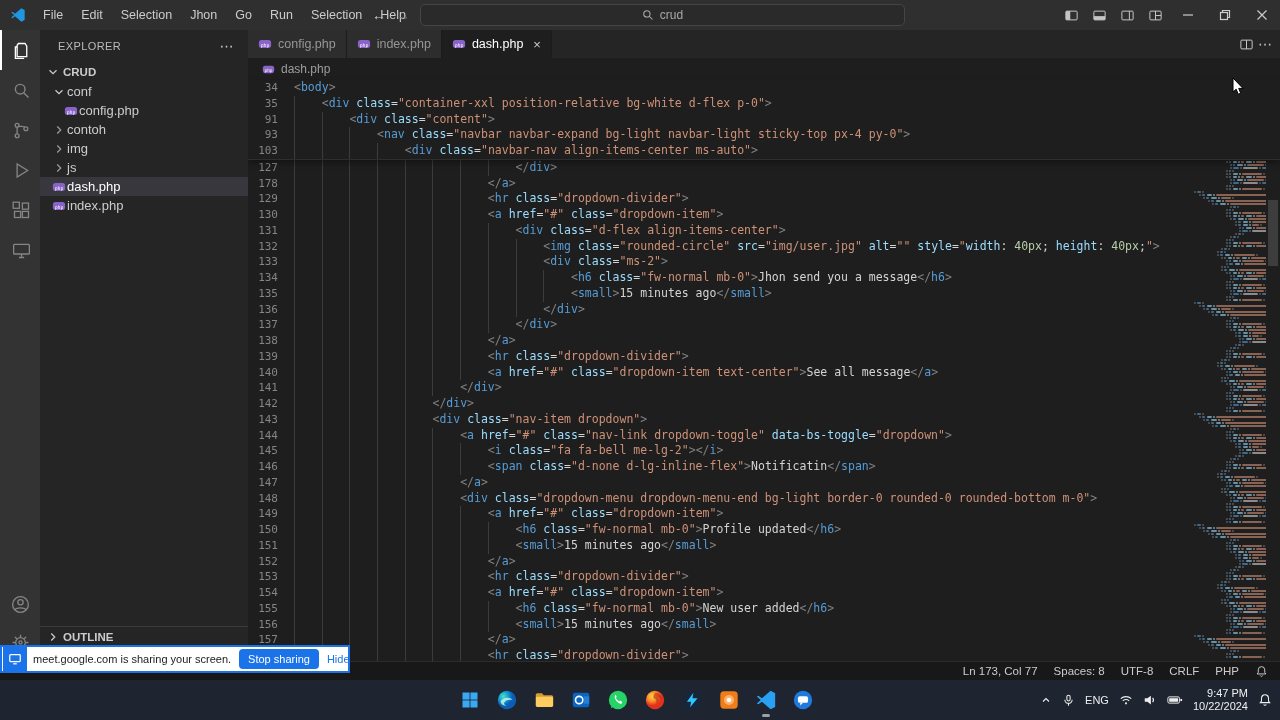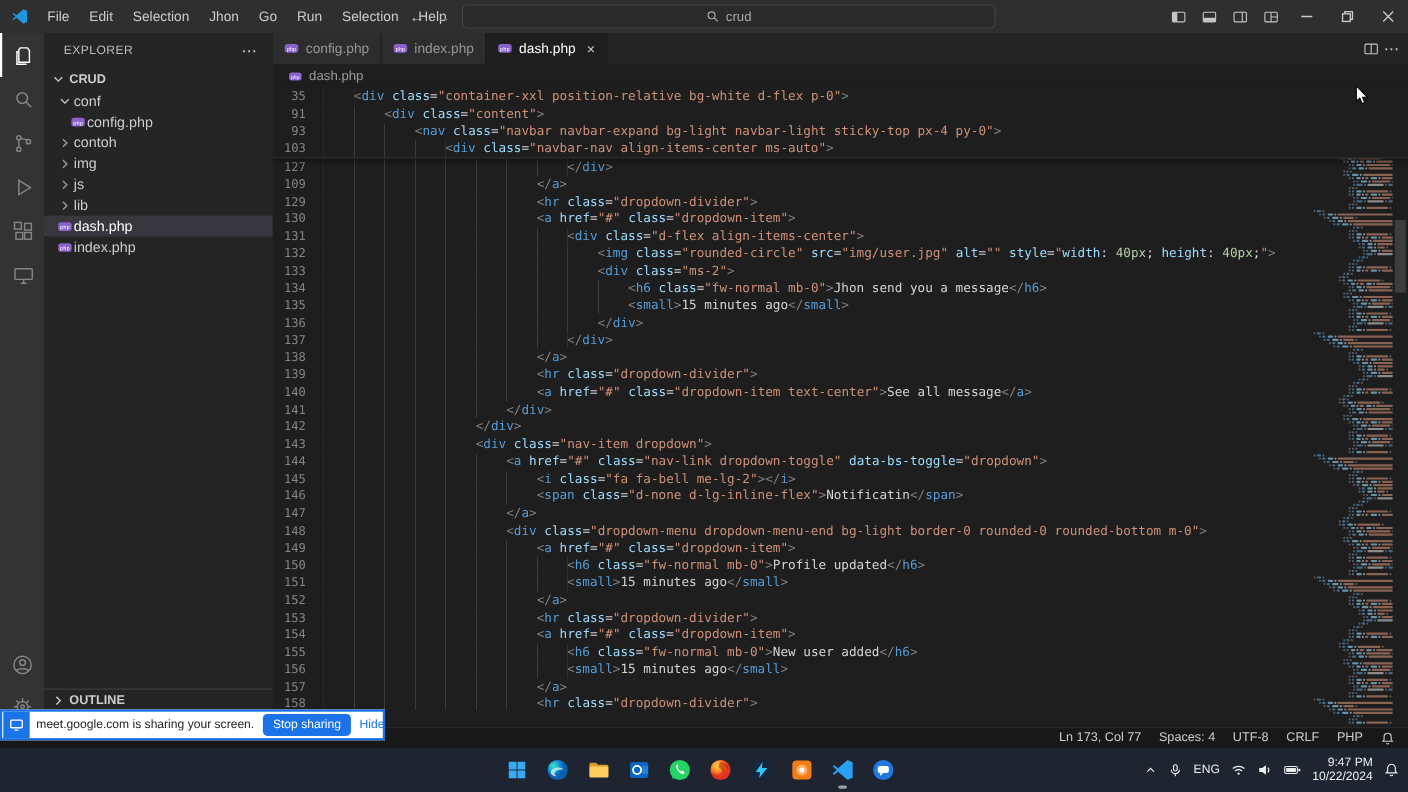--- a/index.html
+++ b/index.html
@@ -279,28 +279,20 @@
         <span class="tree-label">img</span>
       </div>
       <div class="tree-item" style="padding-left: 10px;">
         <span class="tree-slot">
           <svg width="14" height="14" viewBox="0 0 16 16" fill="none" stroke="#9d9d9d" stroke-width="1.4">
             <path d="M6 4l4 4-4 4"></path>
           </svg>
         </span>
         <span class="tree-label">js</span>
       </div>
-      <div class="tree-item" style="padding-left: 10px;">
-        <span class="tree-slot">
-          <svg width="14" height="14" viewBox="0 0 16 16" fill="none" stroke="#9d9d9d" stroke-width="1.4">
-            <path d="M6 4l4 4-4 4"></path>
-          </svg>
-        </span>
-        <span class="tree-label">lib</span>
-      </div>
       <div class="tree-item selected" style="padding-left: 10px;">
         <span class="tree-slot">
           <svg width="14" height="14" viewBox="0 0 16 16">
             <rect x="1" y="3.5" width="14" height="9" rx="3" fill="#8a63c9"></rect>
             <text x="8" y="11" font-size="5.5" fill="#ffffff" text-anchor="middle" font-family="DejaVu Sans Mono, monospace">php</text>
           </svg>
         </span>
         <span class="tree-label">dash.php</span>
       </div>
       <div class="tree-item" style="padding-left: 10px;">
@@ -366,28 +358,29 @@
   <div class="breadcrumb">
     <span>
       <svg width="13" height="13" viewBox="0 0 16 16">
           <rect x="1" y="3.5" width="14" height="9" rx="3" fill="#8a63c9"></rect>
           <text x="8" y="11" font-size="5.5" fill="#ffffff" text-anchor="middle" font-family="DejaVu Sans Mono, monospace">php</text>
         </svg>
     </span>
     <span>dash.php</span>
   </div>
   <div class="sticky" id="sticky">
+      <div class="code-line"><span class="ln">34</span><span class="lc" style="padding-left: 0ch;"><span style="color: rgb(128, 128, 128);">&lt;</span><span style="color: rgb(86, 156, 214);">body</span><span style="color: rgb(128, 128, 128);">&gt;</span></span></div>
       <div class="code-line"><span class="ln">35</span><span class="lc" style="padding-left: 4ch;"><span class="guides" style="width: 4ch;"></span><span style="color: rgb(128, 128, 128);">&lt;</span><span style="color: rgb(86, 156, 214);">div</span><span style="color: rgb(212, 212, 212);"> </span><span style="color: rgb(156, 220, 254);">class</span><span style="color: rgb(212, 212, 212);">=</span><span style="color: rgb(206, 145, 120);">"container-xxl position-relative bg-white d-flex p-0"</span><span style="color: rgb(128, 128, 128);">&gt;</span></span></div>
       <div class="code-line"><span class="ln">91</span><span class="lc" style="padding-left: 8ch;"><span class="guides" style="width: 8ch;"></span><span style="color: rgb(128, 128, 128);">&lt;</span><span style="color: rgb(86, 156, 214);">div</span><span style="color: rgb(212, 212, 212);"> </span><span style="color: rgb(156, 220, 254);">class</span><span style="color: rgb(212, 212, 212);">=</span><span style="color: rgb(206, 145, 120);">"content"</span><span style="color: rgb(128, 128, 128);">&gt;</span></span></div>
       <div class="code-line"><span class="ln">93</span><span class="lc" style="padding-left: 12ch;"><span class="guides" style="width: 12ch;"></span><span style="color: rgb(128, 128, 128);">&lt;</span><span style="color: rgb(86, 156, 214);">nav</span><span style="color: rgb(212, 212, 212);"> </span><span style="color: rgb(156, 220, 254);">class</span><span style="color: rgb(212, 212, 212);">=</span><span style="color: rgb(206, 145, 120);">"navbar navbar-expand bg-light navbar-light sticky-top px-4 py-0"</span><span style="color: rgb(128, 128, 128);">&gt;</span></span></div>
       <div class="code-line"><span class="ln">103</span><span class="lc" style="padding-left: 16ch;"><span class="guides" style="width: 16ch;"></span><span style="color: rgb(128, 128, 128);">&lt;</span><span style="color: rgb(86, 156, 214);">div</span><span style="color: rgb(212, 212, 212);"> </span><span style="color: rgb(156, 220, 254);">class</span><span style="color: rgb(212, 212, 212);">=</span><span style="color: rgb(206, 145, 120);">"navbar-nav align-items-center ms-auto"</span><span style="color: rgb(128, 128, 128);">&gt;</span></span></div>
     </div>
   <div class="code-area" id="code-area">
       <div class="code-line"><span class="ln">127</span><span class="lc" style="padding-left: 32ch;"><span class="guides" style="width: 32ch;"></span><span style="color: rgb(128, 128, 128);">&lt;/</span><span style="color: rgb(86, 156, 214);">div</span><span style="color: rgb(128, 128, 128);">&gt;</span></span></div>
-      <div class="code-line"><span class="ln">109</span><span class="lc" style="padding-left: 28ch;"><span class="guides" style="width: 28ch;"></span><span style="color: rgb(128, 128, 128);">&lt;/</span><span style="color: rgb(86, 156, 214);">a</span><span style="color: rgb(128, 128, 128);">&gt;</span></span></div>
+      <div class="code-line"><span class="ln">178</span><span class="lc" style="padding-left: 28ch;"><span class="guides" style="width: 28ch;"></span><span style="color: rgb(128, 128, 128);">&lt;/</span><span style="color: rgb(86, 156, 214);">a</span><span style="color: rgb(128, 128, 128);">&gt;</span></span></div>
       <div class="code-line"><span class="ln">129</span><span class="lc" style="padding-left: 28ch;"><span class="guides" style="width: 28ch;"></span><span style="color: rgb(128, 128, 128);">&lt;</span><span style="color: rgb(86, 156, 214);">hr</span><span style="color: rgb(212, 212, 212);"> </span><span style="color: rgb(156, 220, 254);">class</span><span style="color: rgb(212, 212, 212);">=</span><span style="color: rgb(206, 145, 120);">"dropdown-divider"</span><span style="color: rgb(128, 128, 128);">&gt;</span></span></div>
       <div class="code-line"><span class="ln">130</span><span class="lc" style="padding-left: 28ch;"><span class="guides" style="width: 28ch;"></span><span style="color: rgb(128, 128, 128);">&lt;</span><span style="color: rgb(86, 156, 214);">a</span><span style="color: rgb(212, 212, 212);"> </span><span style="color: rgb(156, 220, 254);">href</span><span style="color: rgb(212, 212, 212);">=</span><span style="color: rgb(206, 145, 120);">"#"</span><span style="color: rgb(212, 212, 212);"> </span><span style="color: rgb(156, 220, 254);">class</span><span style="color: rgb(212, 212, 212);">=</span><span style="color: rgb(206, 145, 120);">"dropdown-item"</span><span style="color: rgb(128, 128, 128);">&gt;</span></span></div>
       <div class="code-line"><span class="ln">131</span><span class="lc" style="padding-left: 32ch;"><span class="guides" style="width: 32ch;"></span><span style="color: rgb(128, 128, 128);">&lt;</span><span style="color: rgb(86, 156, 214);">div</span><span style="color: rgb(212, 212, 212);"> </span><span style="color: rgb(156, 220, 254);">class</span><span style="color: rgb(212, 212, 212);">=</span><span style="color: rgb(206, 145, 120);">"d-flex align-items-center"</span><span style="color: rgb(128, 128, 128);">&gt;</span></span></div>
       <div class="code-line"><span class="ln">132</span><span class="lc" style="padding-left: 36ch;"><span class="guides" style="width: 36ch;"></span><span style="color: rgb(128, 128, 128);">&lt;</span><span style="color: rgb(86, 156, 214);">img</span><span style="color: rgb(212, 212, 212);"> </span><span style="color: rgb(156, 220, 254);">class</span><span style="color: rgb(212, 212, 212);">=</span><span style="color: rgb(206, 145, 120);">"rounded-circle"</span><span style="color: rgb(212, 212, 212);"> </span><span style="color: rgb(156, 220, 254);">src</span><span style="color: rgb(212, 212, 212);">=</span><span style="color: rgb(206, 145, 120);">"img/user.jpg"</span><span style="color: rgb(212, 212, 212);"> </span><span style="color: rgb(156, 220, 254);">alt</span><span style="color: rgb(212, 212, 212);">=</span><span style="color: rgb(206, 145, 120);">""</span><span style="color: rgb(212, 212, 212);"> </span><span style="color: rgb(156, 220, 254);">style</span><span style="color: rgb(212, 212, 212);">=</span><span style="color: rgb(206, 145, 120);">"</span><span style="color: rgb(156, 220, 254);">width</span><span style="color: rgb(212, 212, 212);">: </span><span style="color: rgb(181, 206, 168);">40px</span><span style="color: rgb(212, 212, 212);">; </span><span style="color: rgb(156, 220, 254);">height</span><span style="color: rgb(212, 212, 212);">: </span><span style="color: rgb(181, 206, 168);">40px</span><span style="color: rgb(212, 212, 212);">;</span><span style="color: rgb(206, 145, 120);">"</span><span style="color: rgb(128, 128, 128);">&gt;</span></span></div>
       <div class="code-line"><span class="ln">133</span><span class="lc" style="padding-left: 36ch;"><span class="guides" style="width: 36ch;"></span><span style="color: rgb(128, 128, 128);">&lt;</span><span style="color: rgb(86, 156, 214);">div</span><span style="color: rgb(212, 212, 212);"> </span><span style="color: rgb(156, 220, 254);">class</span><span style="color: rgb(212, 212, 212);">=</span><span style="color: rgb(206, 145, 120);">"ms-2"</span><span style="color: rgb(128, 128, 128);">&gt;</span></span></div>
       <div class="code-line"><span class="ln">134</span><span class="lc" style="padding-left: 40ch;"><span class="guides" style="width: 40ch;"></span><span style="color: rgb(128, 128, 128);">&lt;</span><span style="color: rgb(86, 156, 214);">h6</span><span style="color: rgb(212, 212, 212);"> </span><span style="color: rgb(156, 220, 254);">class</span><span style="color: rgb(212, 212, 212);">=</span><span style="color: rgb(206, 145, 120);">"fw-normal mb-0"</span><span style="color: rgb(128, 128, 128);">&gt;</span><span style="color: rgb(212, 212, 212);">Jhon send you a message</span><span style="color: rgb(128, 128, 128);">&lt;/</span><span style="color: rgb(86, 156, 214);">h6</span><span style="color: rgb(128, 128, 128);">&gt;</span></span></div>
       <div class="code-line"><span class="ln">135</span><span class="lc" style="padding-left: 40ch;"><span class="guides" style="width: 40ch;"></span><span style="color: rgb(128, 128, 128);">&lt;</span><span style="color: rgb(86, 156, 214);">small</span><span style="color: rgb(128, 128, 128);">&gt;</span><span style="color: rgb(212, 212, 212);">15 minutes ago</span><span style="color: rgb(128, 128, 128);">&lt;/</span><span style="color: rgb(86, 156, 214);">small</span><span style="color: rgb(128, 128, 128);">&gt;</span></span></div>
       <div class="code-line"><span class="ln">136</span><span class="lc" style="padding-left: 36ch;"><span class="guides" style="width: 36ch;"></span><span style="color: rgb(128, 128, 128);">&lt;/</span><span style="color: rgb(86, 156, 214);">div</span><span style="color: rgb(128, 128, 128);">&gt;</span></span></div>
       <div class="code-line"><span class="ln">137</span><span class="lc" style="padding-left: 32ch;"><span class="guides" style="width: 32ch;"></span><span style="color: rgb(128, 128, 128);">&lt;/</span><span style="color: rgb(86, 156, 214);">div</span><span style="color: rgb(128, 128, 128);">&gt;</span></span></div>
       <div class="code-line"><span class="ln">138</span><span class="lc" style="padding-left: 28ch;"><span class="guides" style="width: 28ch;"></span><span style="color: rgb(128, 128, 128);">&lt;/</span><span style="color: rgb(86, 156, 214);">a</span><span style="color: rgb(128, 128, 128);">&gt;</span></span></div>
@@ -1926,21 +1919,21 @@
         <span class="mm-seg" style="width: 2px; background: rgb(128, 128, 128);"></span>
       </div>
     </div>
   <div class="scrollbar">
     <div class="scroll-thumb"></div>
   </div>
 </div>
 
 <div class="statusbar">
   <span class="sb-item">Ln 173, Col 77</span>
-  <span class="sb-item">Spaces: 4</span>
+  <span class="sb-item">Spaces: 8</span>
   <span class="sb-item">UTF-8</span>
   <span class="sb-item">CRLF</span>
   <span class="sb-item">PHP</span>
   <span>
     <svg width="13" height="13" viewBox="0 0 16 16" fill="none" stroke="#cccccc" stroke-width="1.2">
         <path d="M8 2a4 4 0 00-4 4v3.2L2.6 11h10.8L12 9.2V6a4 4 0 00-4-4z"></path>
         <path d="M6.6 13a1.5 1.5 0 002.8 0"></path>
       </svg>
   </span>
 </div>

